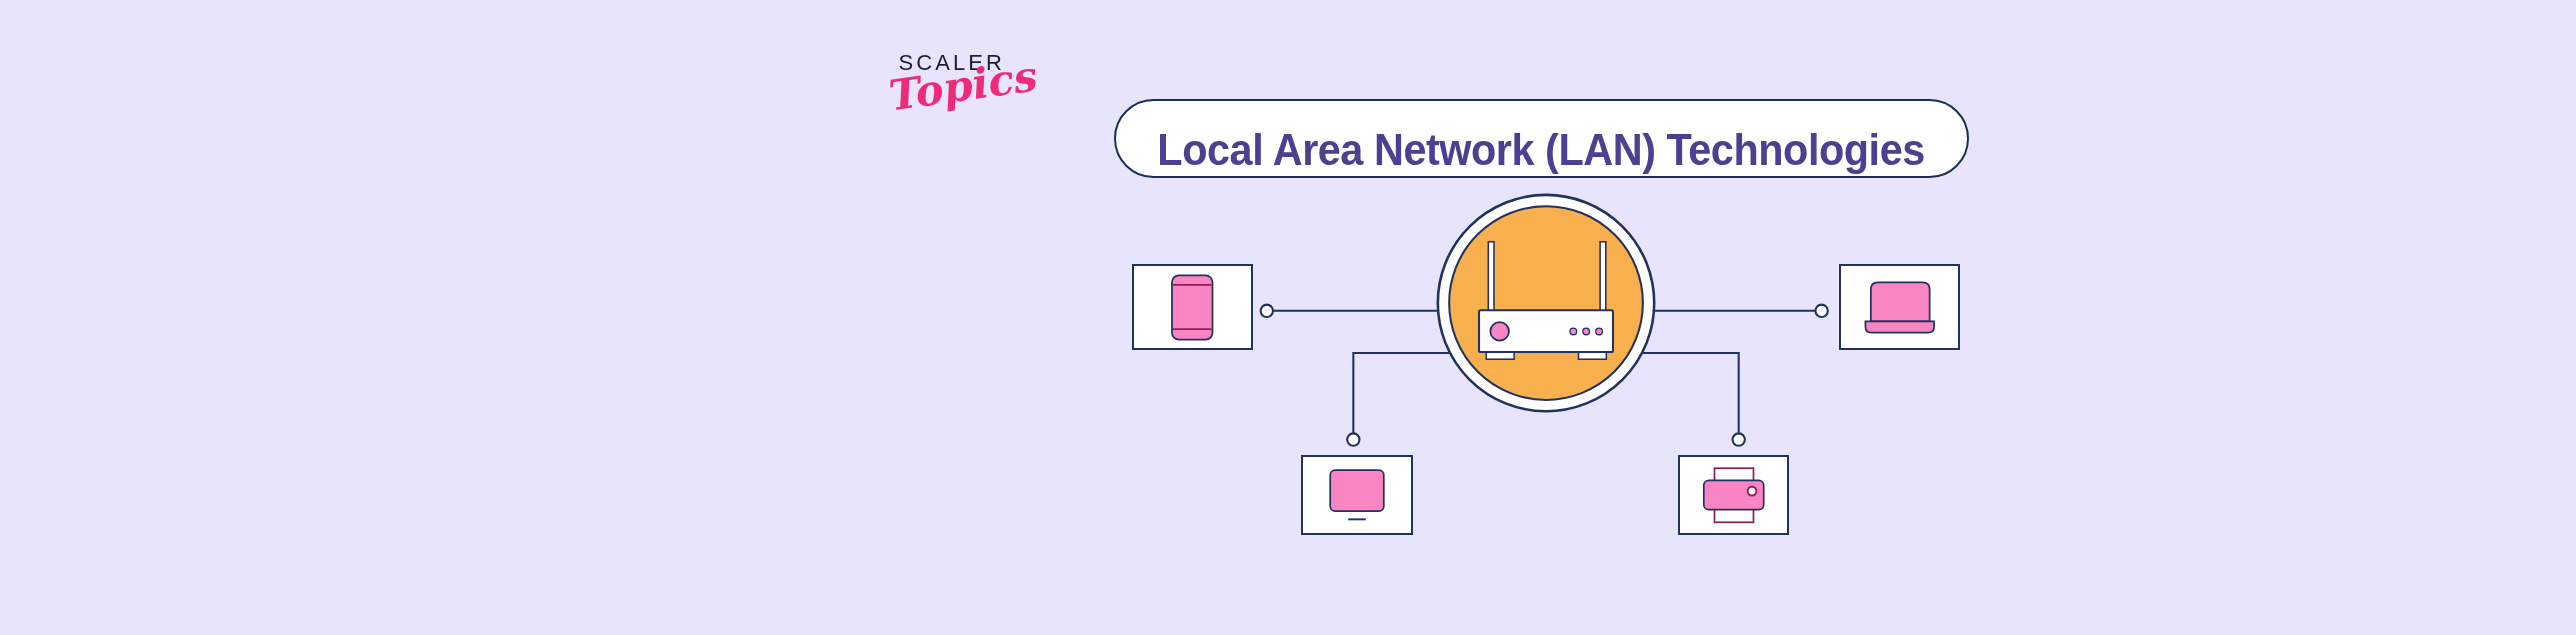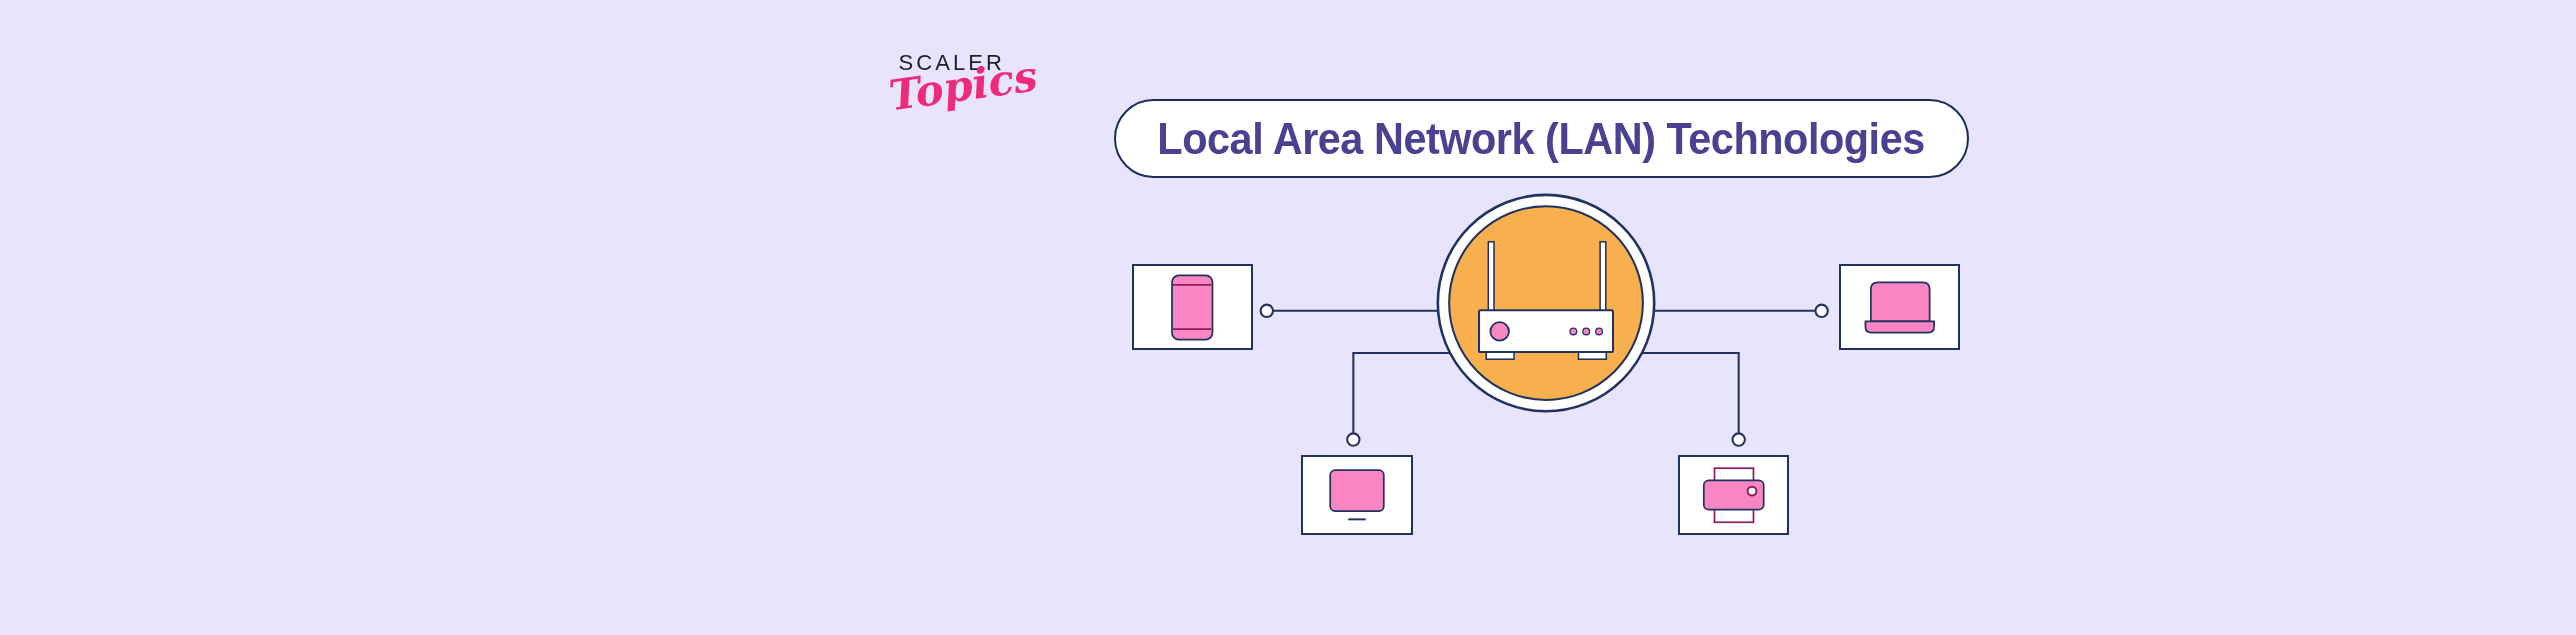--- a/index.html
+++ b/index.html
@@ -23,21 +23,21 @@
     position:absolute;left:2.1px;top:23px;
     font-size:42px;font-style:italic;font-weight:700;color:var(--logo-pink);
     font-family:"DejaVu Serif",serif;transform:rotate(-8deg);transform-origin:left top;
     white-space:nowrap;
   }
 
   
   .title-pill{
     position:absolute;left:1114px;top:99px;width:855px;height:79px;
     background:var(--white);border:2.1px solid #1B2E58;border-radius:46px;
-    display:flex;align-items:center;justify-content:center;
+    display:flex;align-items:flex-end;justify-content:center;
   }
   .title-text{
     font-size:45px;font-weight:700;color:var(--purple);white-space:nowrap;
     transform:scaleX(.92);transform-origin:center;letter-spacing:-0.5px;
   }
 
   
   svg.net{position:absolute;left:0;top:0;width:3091px;height:636px;}
 
   

